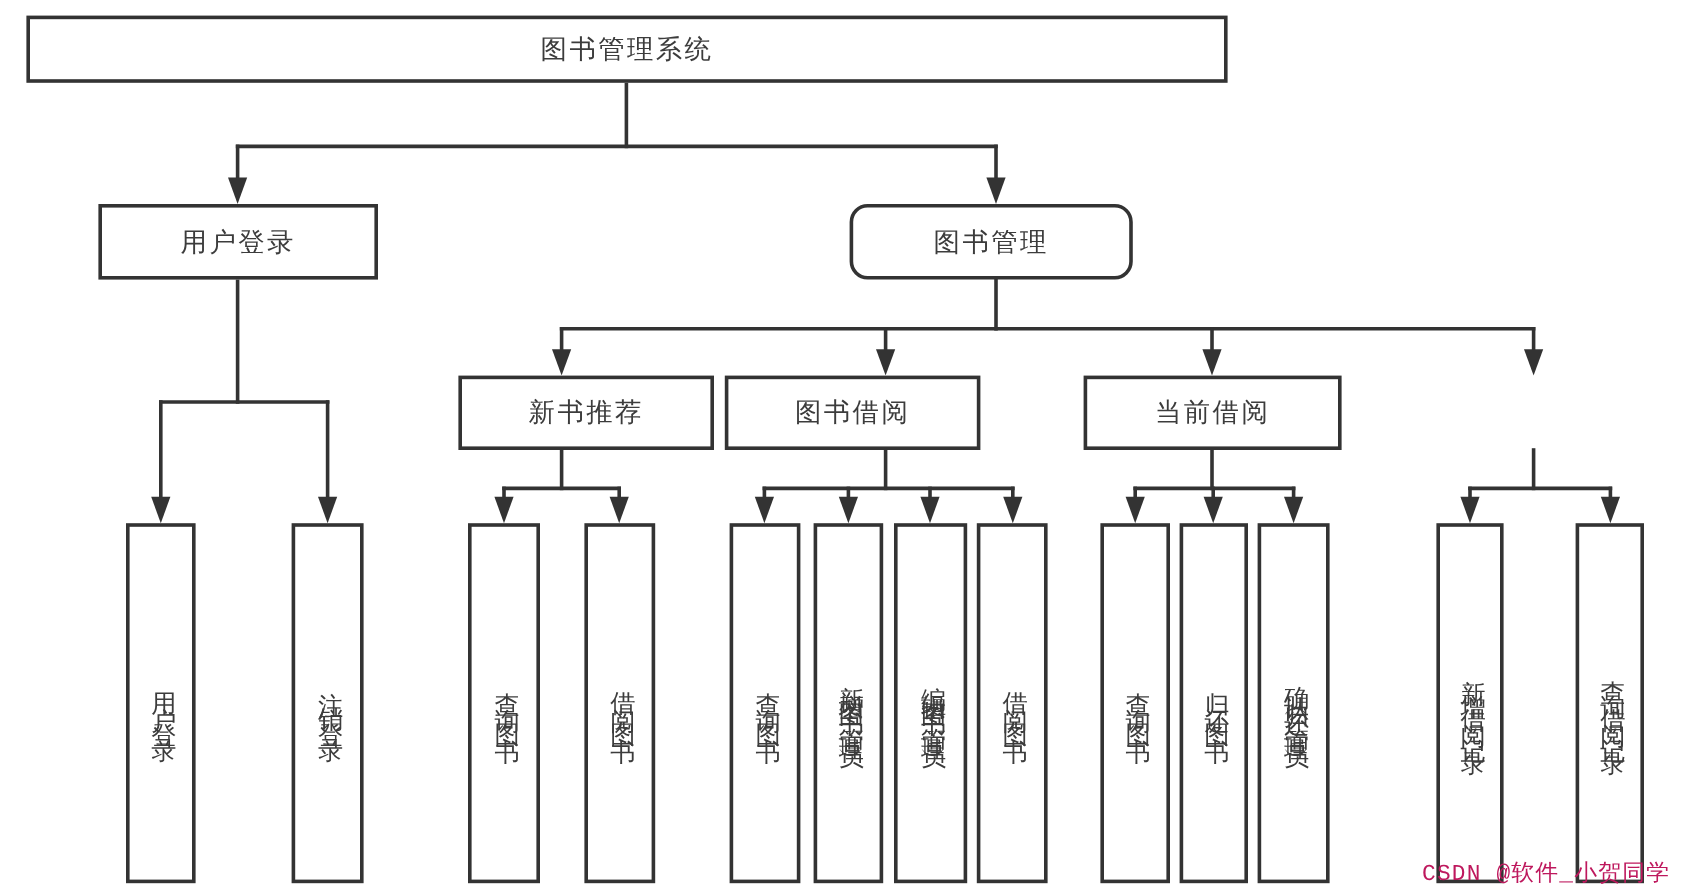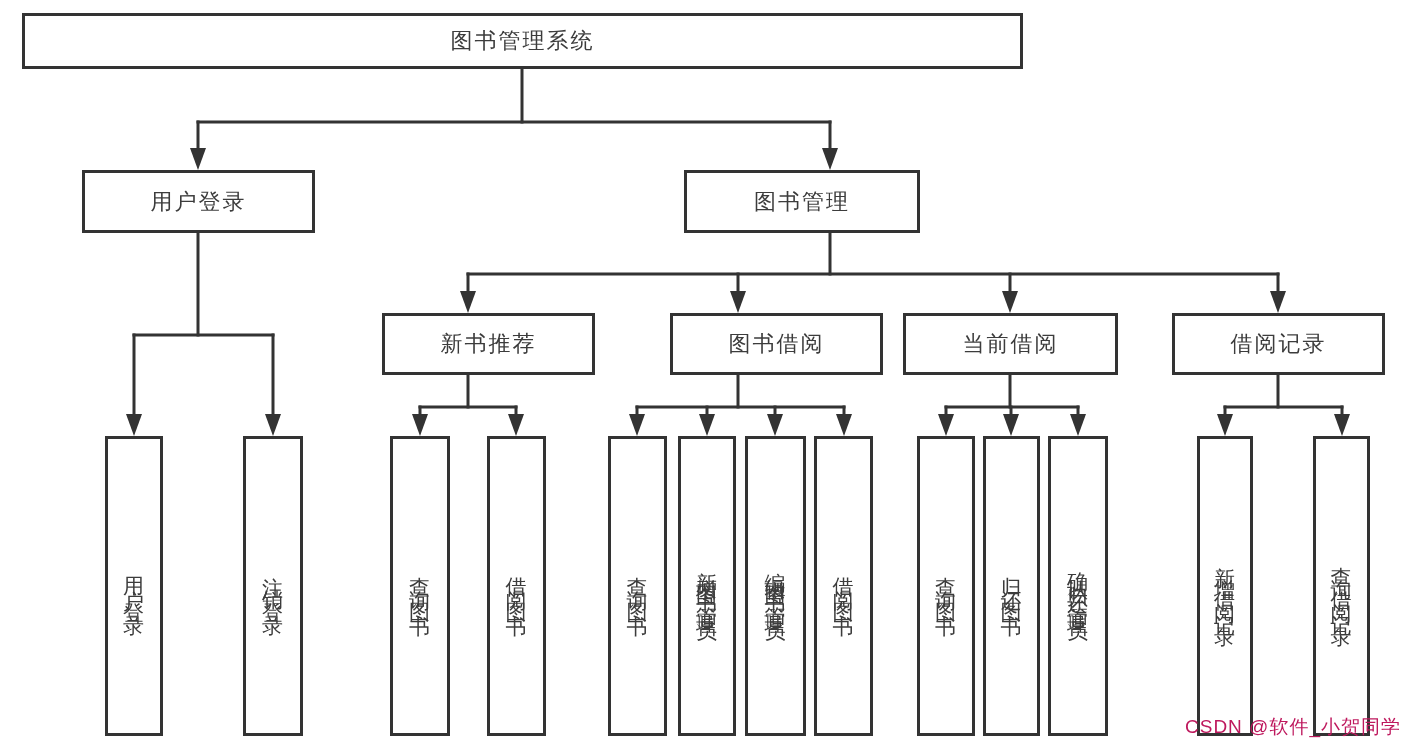--- a/index.html
+++ b/index.html
@@ -7,20 +7,21 @@
     padding: 0;
     background: #ffffff;
     font-family: "Liberation Sans", "DejaVu Sans", sans-serif;
   }
   .canvas {
     position: relative;
     width: 1405px;
     height: 747px;
     background: #ffffff;
     overflow: hidden;
+    font-family: Liberation Mono, monospace;
   }
   .connectors {
     position: absolute;
     left: 0;
     top: 0;
     z-index: 1;
   }
   .node {
     position: absolute;
     box-sizing: border-box;
@@ -145,36 +146,33 @@
     </g>
   </svg>
 
   <div class="node" style="left:22px; top:13px; width:1001px; height:56px;">
     <span class="h-label">图书管理系统</span>
   </div>
 
   <div class="node" style="left:82px; top:170px; width:233px; height:63px;">
     <span class="h-label">用户登录</span>
   </div>
-  <div class="node" style="left:684px; top:170px; width:236px; height:63px;">
+  <div class="node" style="left:708px; top:170px; width:236px; height:63px;border-radius:15px;">
     <span class="h-label">图书管理</span>
   </div>
 
   <div class="node" style="left:382px; top:313px; width:213px; height:62px;">
     <span class="h-label">新书推荐</span>
   </div>
-  <div class="node" style="left:670px; top:313px; width:213px; height:62px;">
+  <div class="node" style="left:604px; top:313px; width:213px; height:62px;">
     <span class="h-label">图书借阅</span>
   </div>
   <div class="node" style="left:903px; top:313px; width:215px; height:62px;align-items:center;">
     <span class="h-label">当前借阅</span>
   </div>
-  <div class="node" style="left:1172px; top:313px; width:213px; height:62px;">
-    <span class="h-label">借阅记录</span>
-  </div>
 
   <div class="node leaf" style="left:105px; top:436px; width:58px; height:300px;">
     <span class="v-label">用户登录</span>
   </div>
   <div class="node leaf" style="left:243px; top:436px; width:60px; height:300px;">
     <span class="v-label">注销登录</span>
   </div>
 
   <div class="node leaf" style="left:390px; top:436px; width:60px; height:300px;">
     <span class="v-label">查询图书</span>

